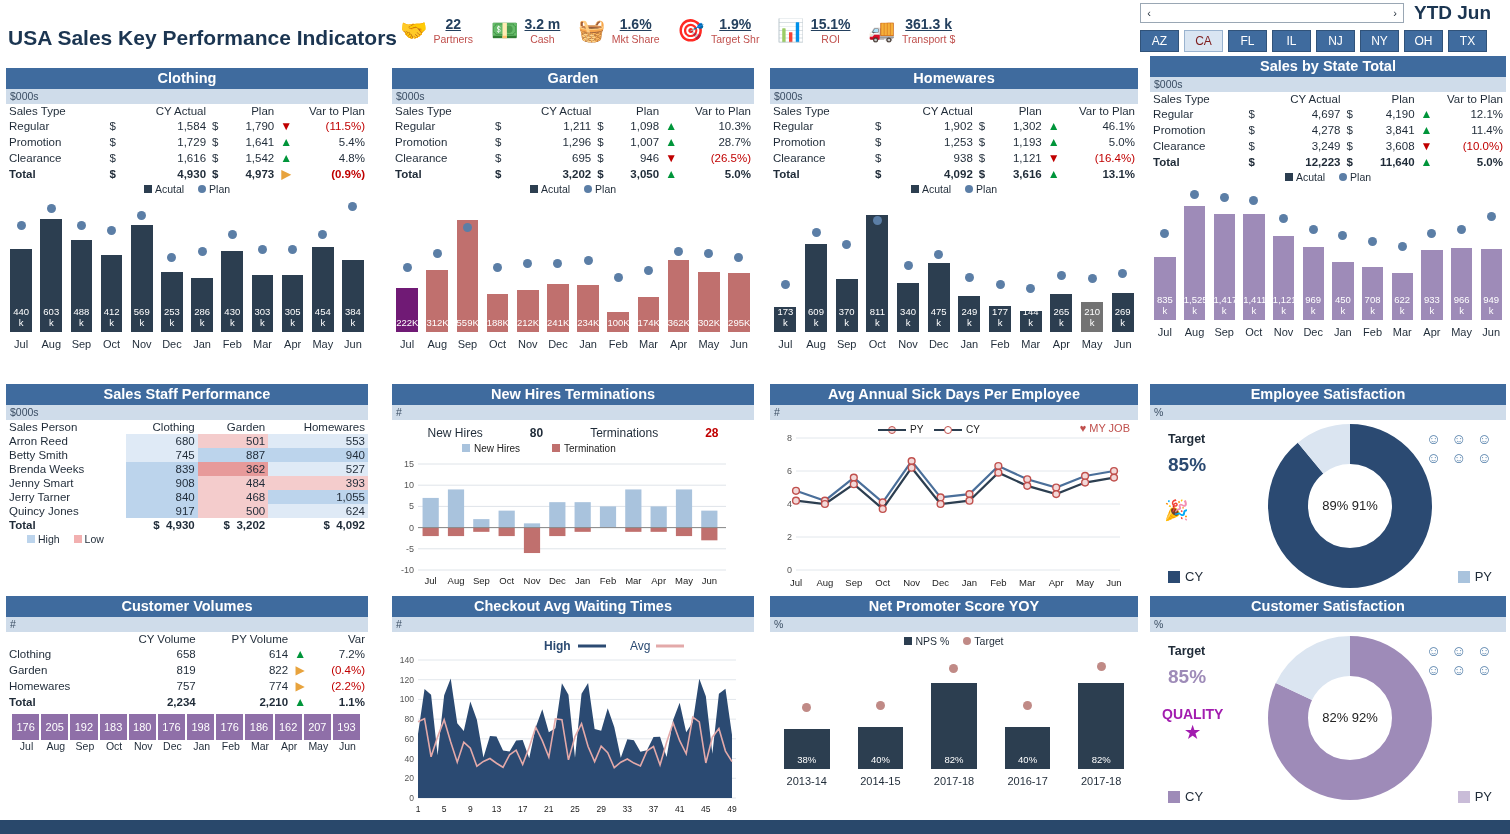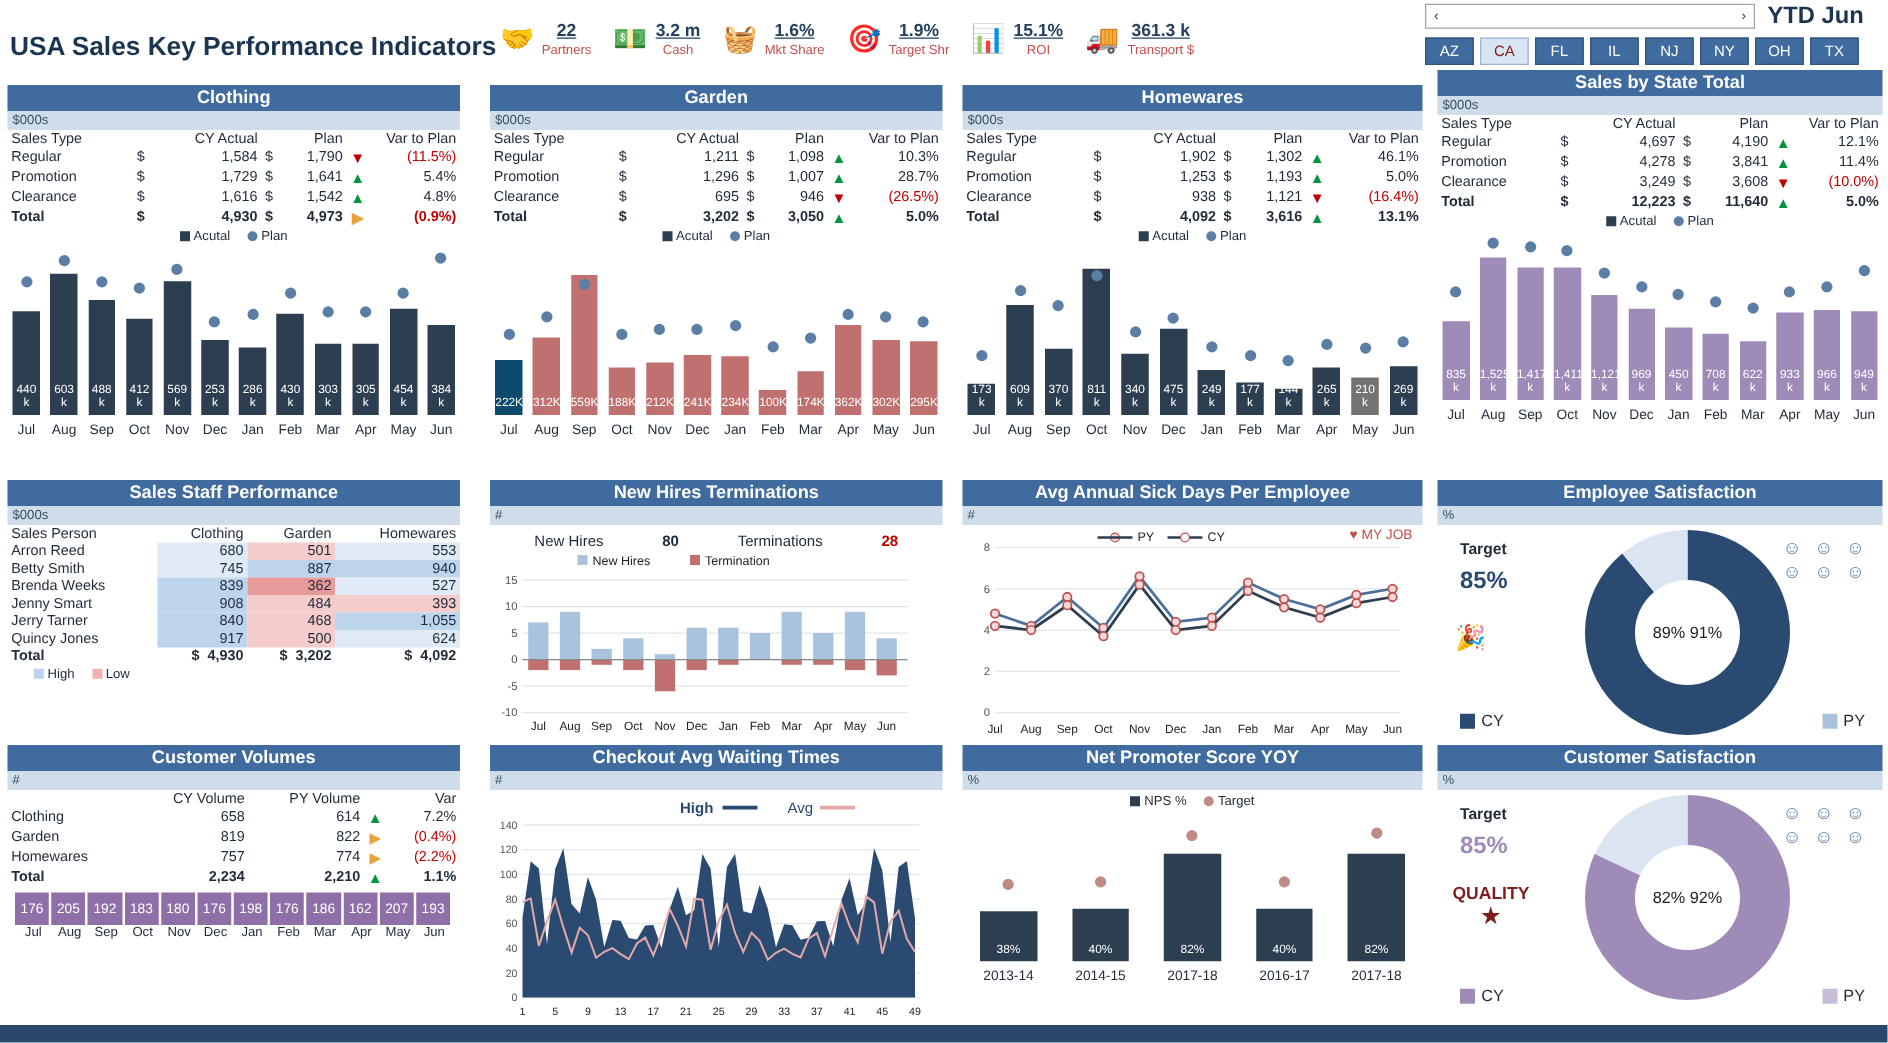--- a/index.html
+++ b/index.html
@@ -324,21 +324,21 @@
           </tbody>
         </table>
       </div>
     <div class="legend" id="lg1">
         <span><i style="background:#2c3e50"></i>Acutal</span>
         <span><i style="background:#5b7ea6;border-radius:50%"></i>Plan</span>
       </div>
     <div class="chart" id="ch1" style="height:155px;">
         <div class="bars">
           <div class="bcol">
-            <div class="bar" style="height:44px;background:#0c4a6e">
+            <div class="bar" style="height:44px;background:#701a75">
               <span class="bval">222K</span>
             </div>
             <div class="dot" style="bottom:60px"></div>
           </div>
           <div class="bcol">
             <div class="bar" style="height:62px;background:#c0706e">
               <span class="bval">312K</span>
             </div>
             <div class="dot" style="bottom:74px"></div>
           </div>
@@ -1132,18 +1132,18 @@
           <span style="font-size:13px">PY</span>
         </div>
         <div class="emoji-grid" style="position:absolute;right:10px;top:10px;width:74px">
           <div>☺</div>
           <div>☺</div>
           <div>☺</div>
           <div>☺</div>
           <div>☺</div>
           <div>☺</div>
         </div>
-        <div style="position:absolute;left:12px;top:74px;color:#7f1d1d;font-weight:bold;font-size:14px">QUALITY<div style="font-size:17px;text-align:center">★</div></div>
+        <div style="position:absolute;left:12px;top:74px;color:#a21caf;font-weight:bold;font-size:14px">QUALITY<div style="font-size:17px;text-align:center">★</div></div>
       </div>
   </div>
 
   <div class="bottombar"></div>
 </div>
 
 </body></html>

